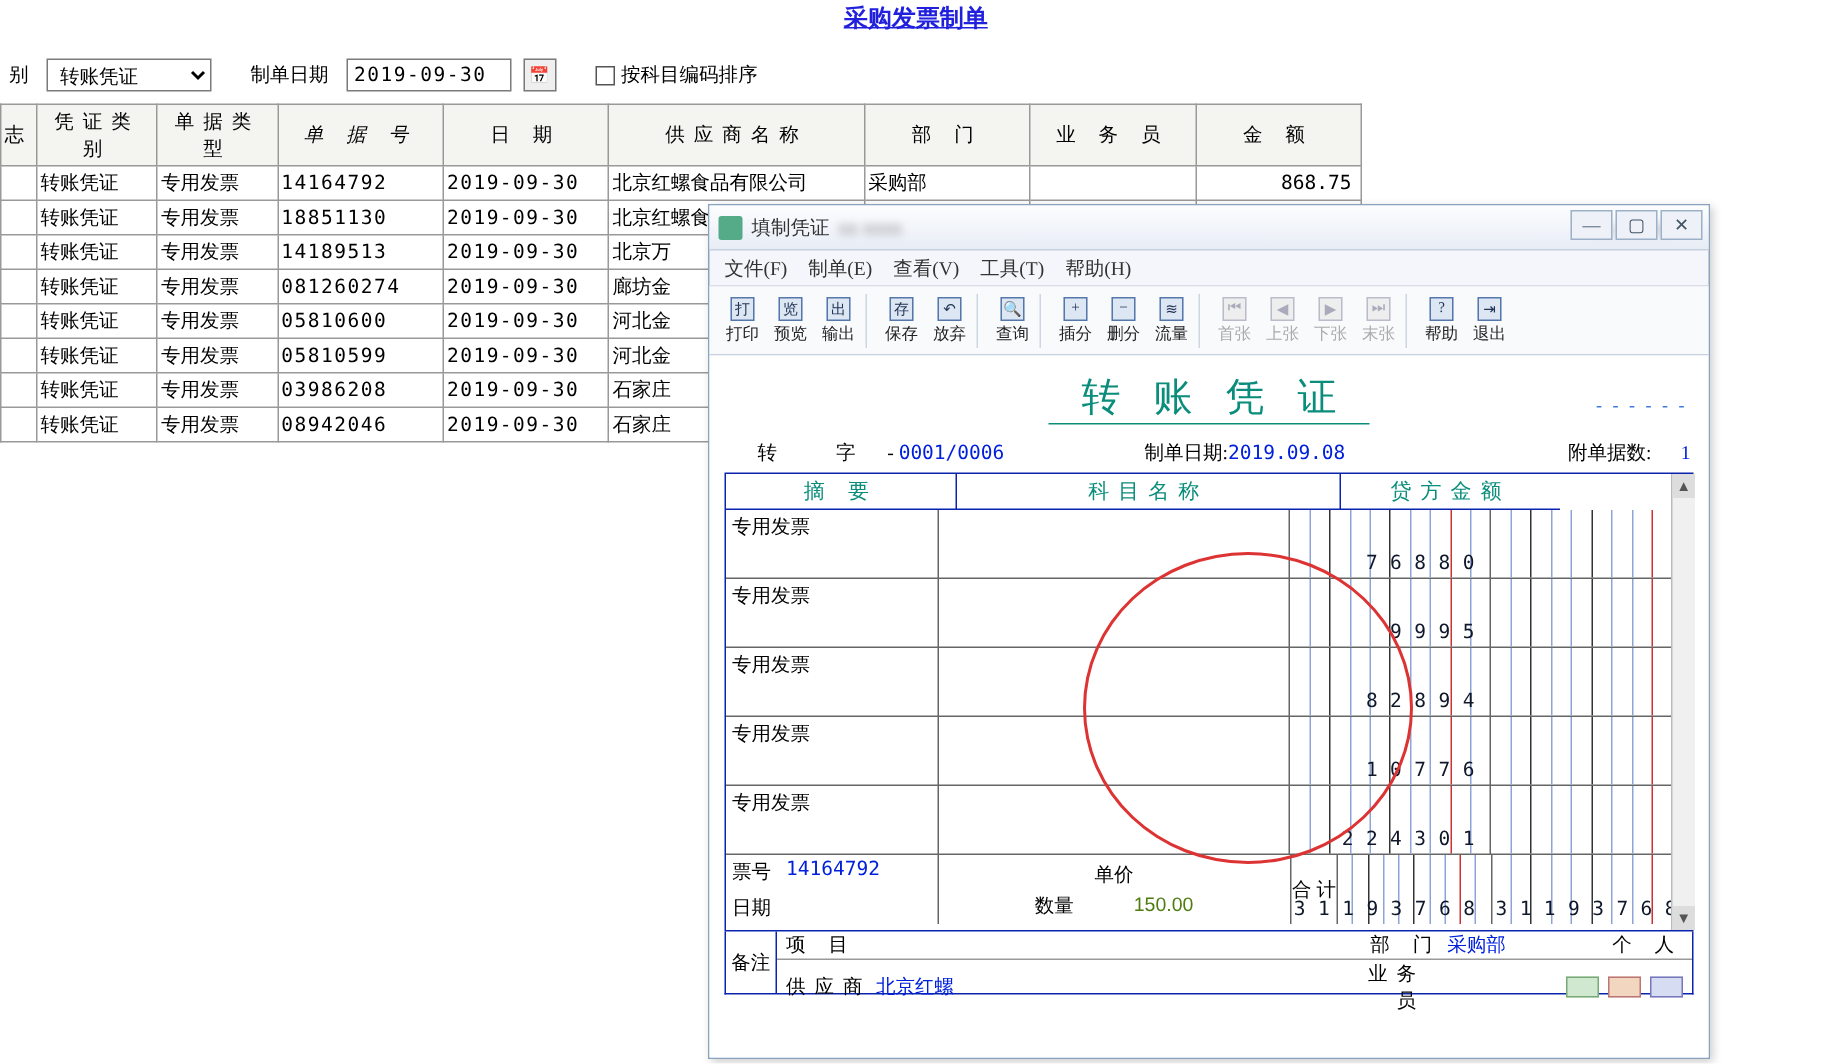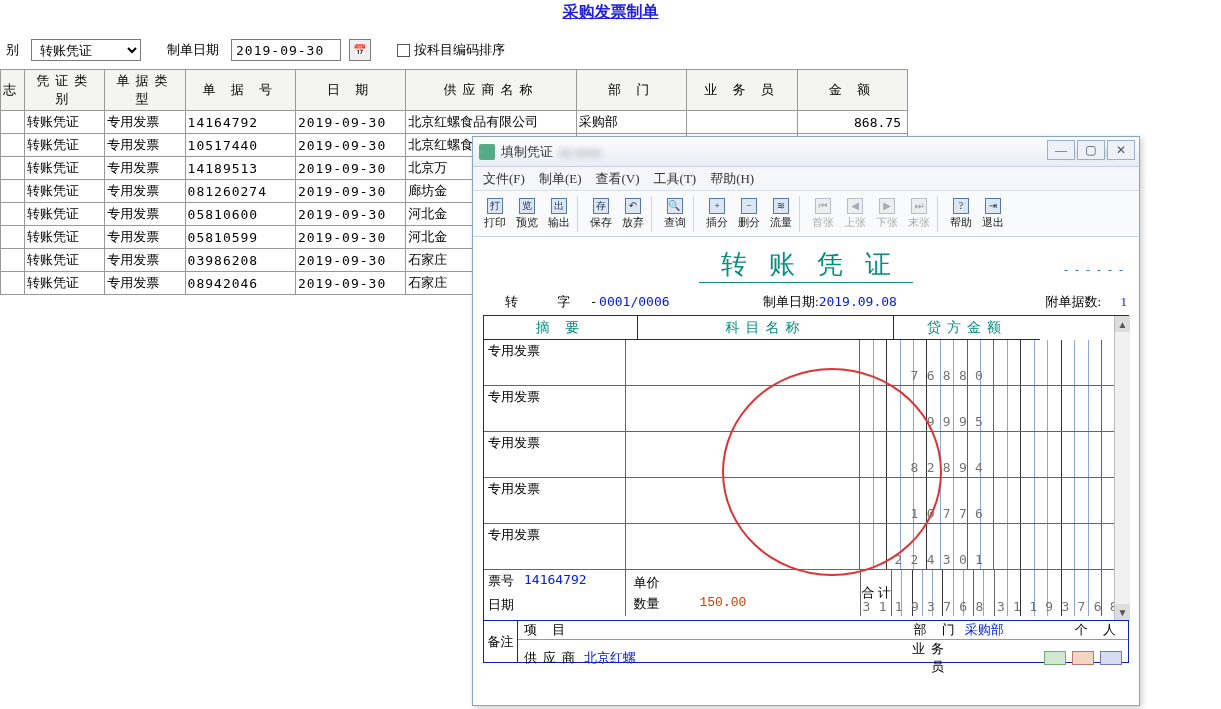--- a/index.html
+++ b/index.html
@@ -51,47 +51,47 @@
 .vch-meta .val { color:#0020dd; font-family: monospace; }
 .vch-meta .seg1 { flex: 0 0 258px; }
 .vch-meta .seg2 { flex: 0 0 260px; }
 .vch-meta .seg3 { flex: 1; text-align:right; }
 .vch-meta .seg3 .v { color:#0020dd; display:inline-block; width:26px; text-align:right; }
 
 .vch-grid-wrap { border:1.5px solid #0a24b0; position:relative; margin: 0 2px; height: 306px; }
 .vch-head { display:flex; height:24px; color:#0a8d7b; font-size:14px; }
 .vch-head > div { border-right:1px solid #0a24b0; border-bottom:1px solid #0a24b0; display:flex; align-items:center; justify-content:center; letter-spacing:6px; }
 .col-sum { width:154px; }
-.col-acc { width:256px; }
+.col-acc { width:256px;align-items:center; }
 .col-d { width:146px; }
 .col-c { width:146px; border-right:none !important; }
 
 .vch-row { display:flex; height:46px; }
 .vch-row > div { border-right:1px solid #666; border-bottom:1px solid #666; position:relative; }
 .vch-row .col-sum { padding:2px 4px; font-size:13px; }
 .vch-row .col-c { border-right:none; }
 
 .amt-cell { display:flex; height:100%; }
 .amt-cell .dcol { flex:1; border-right:1px solid #8ea4d6; }
 .amt-cell .dcol.hund { border-right:1px solid #333; }
 .amt-cell .dcol.thou { border-right:1px solid #333; }
 .amt-cell .dcol.dec { border-right:1px solid #cc3333; }
 .amt-cell .dcol:last-child { border-right:none; }
-.amt-val { position:absolute; right:2px; bottom:2px; font-family:monospace; font-size:13px; letter-spacing:8.3px; color:#737373; }
+.amt-val { position:absolute; right:2px; bottom:2px; font-family:monospace; font-size:13px; letter-spacing:8.3px; color:#0f172a; }
 
 .red-circle { position:absolute; left:238px; top:52px; width:220px; height:208px; border:2px solid #d33; border-radius:50%; pointer-events:none; }
 
 .vch-foot { display:flex; height:46px; border-top:0; }
 .vch-foot .col-sum { border-right:1px solid #666; padding:2px 4px; font-size:13px; display:flex; flex-direction:column; justify-content:space-between; }
 .vch-foot .col-sum .ln { display:flex; gap:10px; }
 .vch-foot .col-sum .lbl { }
 .vch-foot .col-sum .v { color:#0020dd; font-family:monospace; }
 .vch-foot .col-acc { border-right:1px solid #666; display:flex; flex-direction:column; justify-content:space-around; padding:2px 8px; font-size:13px; }
 .vch-foot .col-acc .ln { display:flex; gap: 40px; }
-.vch-foot .col-acc .v { color:#c2410c; font-family:Liberation Mono, monospace; }
+.vch-foot .col-acc .v { color:#4d7c0f; font-family:Liberation Sans, sans-serif; }
 .vch-foot .midlbl { width:34px; border-right:1px solid #666; display:flex; align-items:center; justify-content:center; font-size:13px; }
 .vch-foot .col-d, .vch-foot .col-c { position:relative; border-right:1px solid #666; }
 .vch-foot .col-c { border-right:none; }
 
 .scroll-placeholder { position:absolute; right:-2px; top:0; bottom:0; width:16px; background:#f0f0f0; border-left:1px solid #bbb; }
 .scroll-placeholder .up, .scroll-placeholder .dn { height:16px; background:#ddd; display:flex; align-items:center; justify-content:center; font-size:10px; color:#555; }
 .scroll-placeholder .dn { position:absolute; bottom:0; left:0; right:0; }
 
 .vch-bottom { display:flex; border:1.5px solid #0a24b0; border-top:none; margin:0 2px; height:42px; }
 .vch-bottom .bzlbl { width:34px; border-right:1px solid #0a24b0; display:flex; align-items:center; justify-content:center; font-size:13px; }
@@ -129,21 +129,21 @@
     <span>按科目编码排序</span>
   </span>
 </div>
 
 <table class="main-grid">
   <thead>
       <tr id="grid-head">
         <th style="width: 20px;">志</th>
         <th style="width: 80px;">凭证类别</th>
         <th style="width: 80px;">单据类型</th>
-        <th style="width: 110px;">单 据 号</th>
+        <th style="width: 110px; font-style: italic;">单 据 号</th>
         <th style="width: 110px;">日   期</th>
         <th style="width: 170px;">供应商名称</th>
         <th style="width: 110px;">部   门</th>
         <th style="width: 110px;">业 务 员</th>
         <th style="width: 110px;">金      额</th>
       </tr>
     </thead>
   <tbody id="grid-body">
       <tr>
         <td></td>
@@ -153,21 +153,21 @@
         <td class="num">2019-09-30</td>
         <td>北京红螺食品有限公司</td>
         <td>采购部</td>
         <td></td>
         <td class="amt">868.75</td>
       </tr>
       <tr>
         <td></td>
         <td>转账凭证</td>
         <td>专用发票</td>
-        <td class="num">10517440</td>
+        <td class="num">18851130</td>
         <td class="num">2019-09-30</td>
         <td>北京红螺食品有限公司</td>
         <td>采购部</td>
         <td></td>
         <td class="amt">936.70</td>
       </tr>
       <tr>
         <td></td>
         <td>转账凭证</td>
         <td>专用发票</td>

